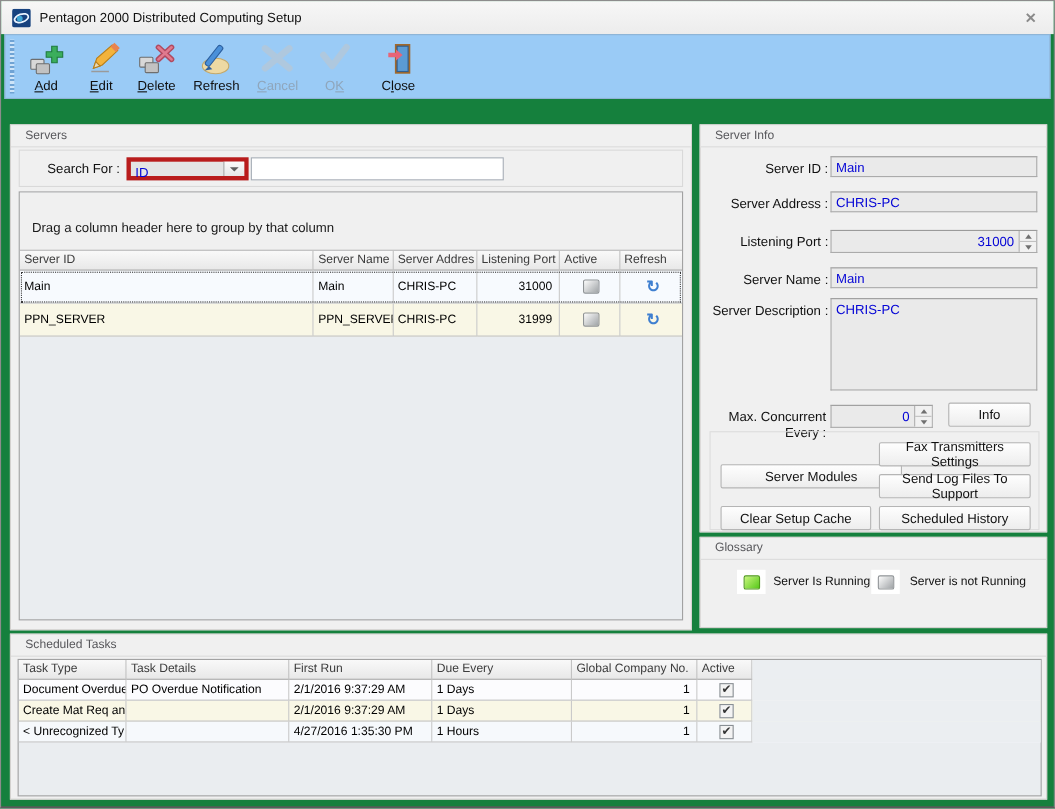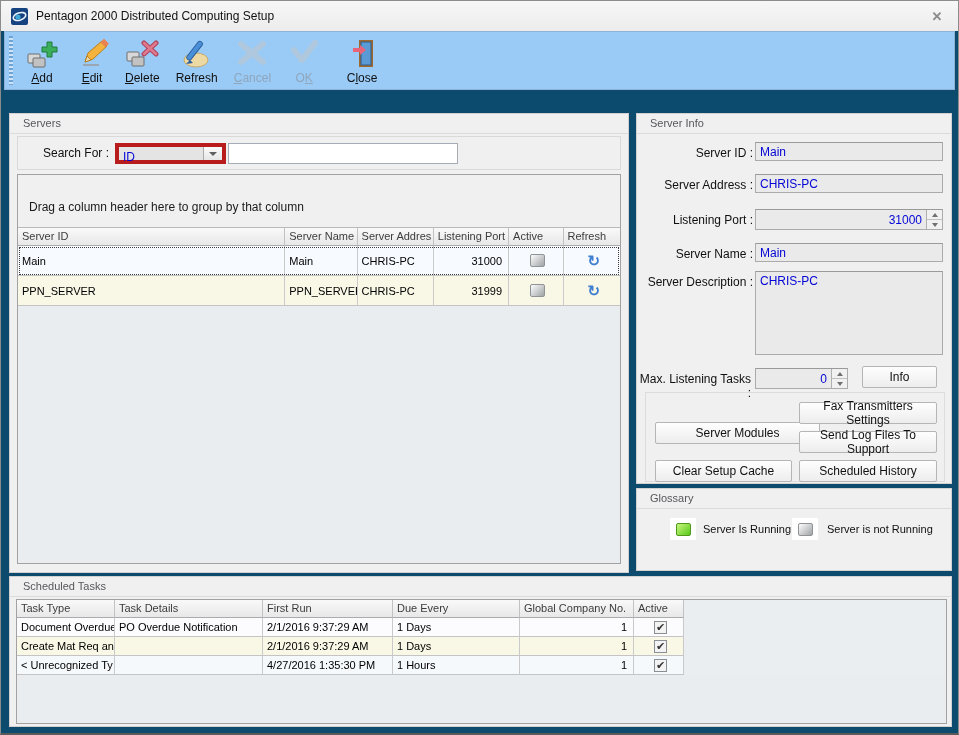--- a/index.html
+++ b/index.html
@@ -1,17 +1,17 @@
 <!DOCTYPE html>
 <html><head>
 <meta charset="utf-8">
 <style>
   html,body{margin:0;padding:0;background:#cfcfcf;font-family:"Liberation Sans",sans-serif;}
   *{box-sizing:border-box;}
-  .window{position:relative;width:959px;height:735px;background:#0c4a6e;
+  .window{position:relative;width:959px;height:735px;background:#15803d;
     border:1px solid #8C8C8C;border-bottom:2px solid #5A5A5A;overflow:hidden;text-decoration:underline;}
   
   .titlebar{position:absolute;left:0;top:0;right:0;height:30px;background:linear-gradient(#F7F7F7,#ECECEC);
     display:flex;align-items:center;padding:0 10px;}
   .title-icon{width:17px;height:17px;margin-right:8px;flex:0 0 auto;}
   .title-text{font-size:12px;color:#111;}
   .title-close{margin-left:auto;font-size:13px;font-weight:bold;color:#8A8A8A;cursor:default;
     width:22px;text-align:center;}
   
   .toolbar{position:absolute;left:3px;top:30px;right:3px;height:59px;background:#9ACBF6;
@@ -254,21 +254,21 @@
           </span>
       </span>
     </div>
 
     <span class="si-label" style="left:6px;top:133px;text-align:right;">Server Name :</span>
     <div class="si-field" style="left:118px;top:129px;width:188px;height:19px;">Main</div>
 
     <span class="si-label" style="left:6px;top:161px;">Server Description :</span>
     <div class="si-field" style="left:118px;top:157px;width:188px;height:84px;white-space:normal;">CHRIS-PC</div>
 
-    <span class="si-label" style="left:2px;top:258px;width:112px;">Max. Listening Tasks :</span>
+    <span class="si-label" style="left:2px;top:258px;width:112px;">Max. Concurrent Every :</span>
     <div class="si-field spin-field" style="left:118px;top:254px;width:93px;height:21px;">
       <span class="spin-val">0</span>
       <span class="spinner">
         <span class="sp">
             <span class="tri-up-s"></span>
           </span>
         <span class="sp" style="border-top:1px solid #C0C0C0;">
             <span class="tri-down-s"></span>
           </span>
       </span>

